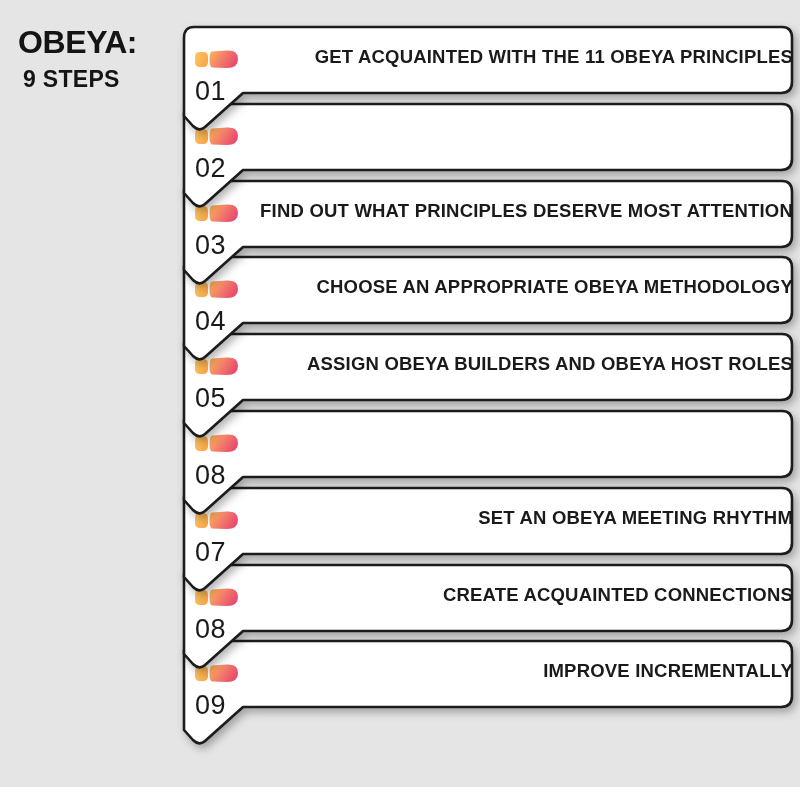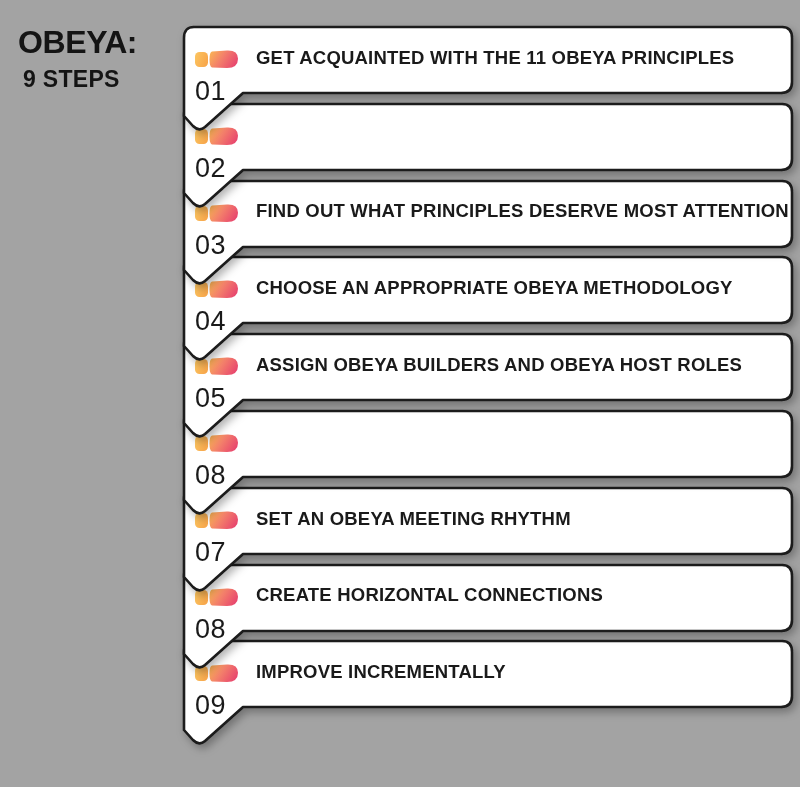--- a/index.html
+++ b/index.html
@@ -9,21 +9,21 @@
   }
   body {
     font-family: "Liberation Sans", sans-serif;
     -webkit-font-smoothing: antialiased;
   }
 
   #canvas {
     position: relative;
     width: 800px;
     height: 787px;
-    background: #a3a3a3;
+    background: #e5e5e5;
     overflow: hidden;
   }
 
   
   #title-block {
     position: absolute;
     left: 18px;
     top: 26px;
     width: 160px;
   }
@@ -69,22 +69,23 @@
     height: 106px;
     overflow: visible;
   }
   .step-content {
     position: absolute;
     left: 0;
     top: 0;
     width: 610px;
     height: 64px;
     display: flex;
-    align-items: center;
+    align-items: flex-end;
     pointer-events: none;
+    flex-direction: column;
   }
   .step-icon {
     margin-left: 11px;
     width: 48px;
     height: 22px;
     flex: 0 0 auto;
   }
   .step-label {
     margin-left: 14px;
     font-family: "Liberation Sans", sans-serif;
@@ -311,21 +312,21 @@
               <stop offset="0.45" stop-color="#f3806a"></stop>
               <stop offset="1" stop-color="#e8476e"></stop>
             </linearGradient>
           </defs>
           <path d="M 11 1 L 599 1 Q 609 1 609 12 L 609 56 Q 609 67 598 67 L 60 67 L 22 101 Q 16 106 10 100 L 1 90 L 1 12 Q 1 1 11 1 Z" fill="#ffffff" stroke="#1a1a1a" stroke-width="2.6" stroke-linejoin="round" filter="url(#shadow7)"></path>
           <rect x="12" y="26" width="13" height="15" rx="4.5" fill="url(#gheel7)"></rect>
           <path d="M 29 25.5 L 44 24.5 Q 55 24 55 32.8 Q 55 42 44 42 L 29 41.5 Q 26.5 41 26.5 33.5 Q 26.5 26 29 25.5 Z" fill="url(#gsole7)"></path>
         </svg>
         <div class="step-content">
           <span class="step-icon"></span>
-          <span class="step-label">CREATE HORIZONTAL CONNECTIONS</span>
+          <span class="step-label">CREATE ACQUAINTED CONNECTIONS</span>
         </div>
         <div class="step-number">08</div>
       </div>
       <div class="step-row" style="top: 614.4px; z-index: 1;">
         <svg class="step-shape" viewBox="0 0 610 106" width="610" height="106">
           <defs>
             <filter id="shadow8" x="-20%" y="-20%" width="150%" height="160%">
               <feDropShadow dx="3" dy="4" stdDeviation="4" flood-color="#000000" flood-opacity="0.30"></feDropShadow>
             </filter>
             <linearGradient id="gheel8" x1="0" y1="0" x2="1" y2="0.4">

